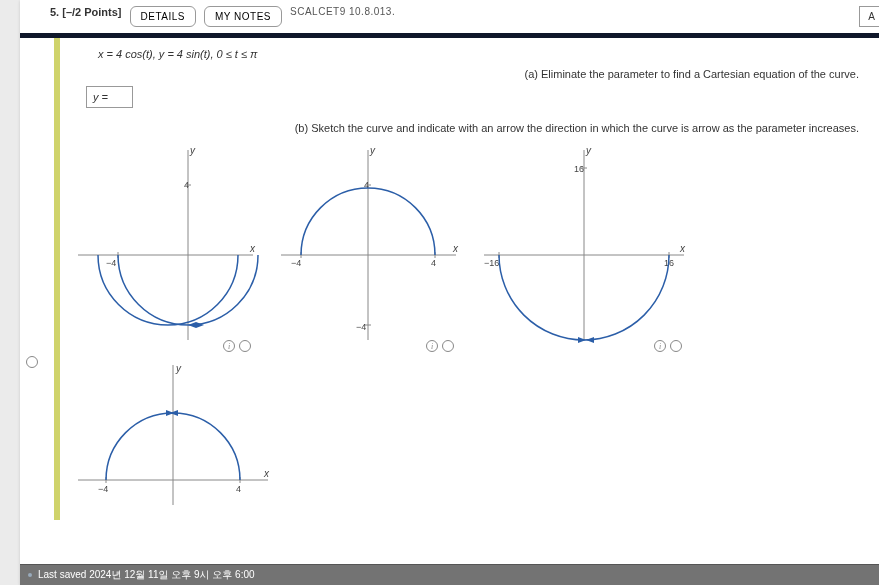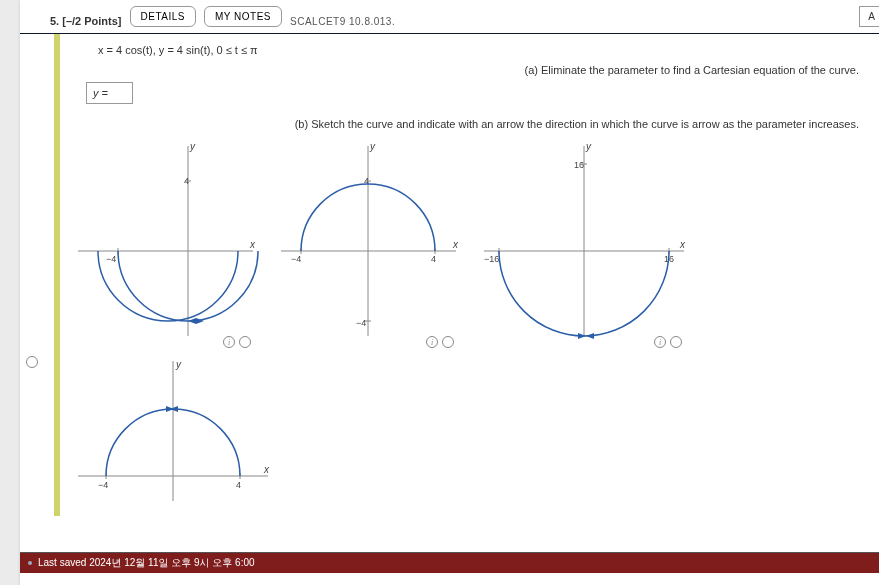--- a/index.html
+++ b/index.html
@@ -14,24 +14,24 @@
     }
     .page {
       background: #fff;
       margin: 0 0 0 20px;
       height: 100%;
       position: relative;
       box-shadow: 0 1px 3px rgba(0,0,0,0.15);
     }
     .header-row {
       display: flex;
-      align-items: flex-end;
+      align-items: flex-start;
       gap: 8px;
       padding: 6px 12px 6px 30px;
-      border-bottom: 1px solid #0f172a;
+      border-bottom: 5px solid #0f172a;
     }
     .q-label { font-weight: bold; font-size: 11px; }
     .btn {
       border: 1px solid #999;
       background: #fff;
       padding: 4px 10px;
       font-size: 10px;
       letter-spacing: 0.5px;
       cursor: pointer;
       border-radius: 6px;
@@ -53,21 +53,21 @@
     }
     .left-bar {
       position: absolute;
       left: 34px;
       top: 0;
       bottom: 0;
       width: 6px;
       background: #cfd36b;
     }
     .stem { font-size: 11px; margin-bottom: 6px; }
-    .equation { font-size: 11px; margin-left: 30px; margin-bottom: 8px; }
+    .equation { font-style: italic; font-size: 11px; margin-left: 30px; margin-bottom: 8px; }
     .part-label { font-size: 11px; margin-bottom: 6px; text-align: right; }
     .answer-box {
       display: inline-block;
       border: 1px solid #999;
       padding: 4px 24px 4px 6px;
       margin-left: 18px;
       margin-bottom: 14px;
       font-size: 11px;
       font-style: italic;
       background:#fff;
@@ -101,24 +101,24 @@
       display: inline-flex; align-items:center; justify-content:center;
       font-size: 8px; color:#888; font-style: italic; font-family: serif;
     }
     .radio-circle {
       width: 12px; height: 12px; border: 1px solid #888; border-radius:50%;
       background:#fff;
     }
     .row2 { margin-top: 10px; }
     .status-bar {
       position: absolute;
-      bottom: 12px; left: 0; right: 0;
+      bottom: 0; left: 0; right: 0;
       display:flex; align-items:center; gap:6px;
       padding: 3px 8px;
-      background: #7f1d1d;
+      background: #737373;
       color: #fff;
       font-size: 10px;
       border-top:1px solid #555;
     }
     .status-dot { width:4px; height:4px; background:#9ab; border-radius:50%; }
     .side-radio {
       position: absolute;
       left: 6px;
       top: 356px;
       width: 12px; height: 12px;

